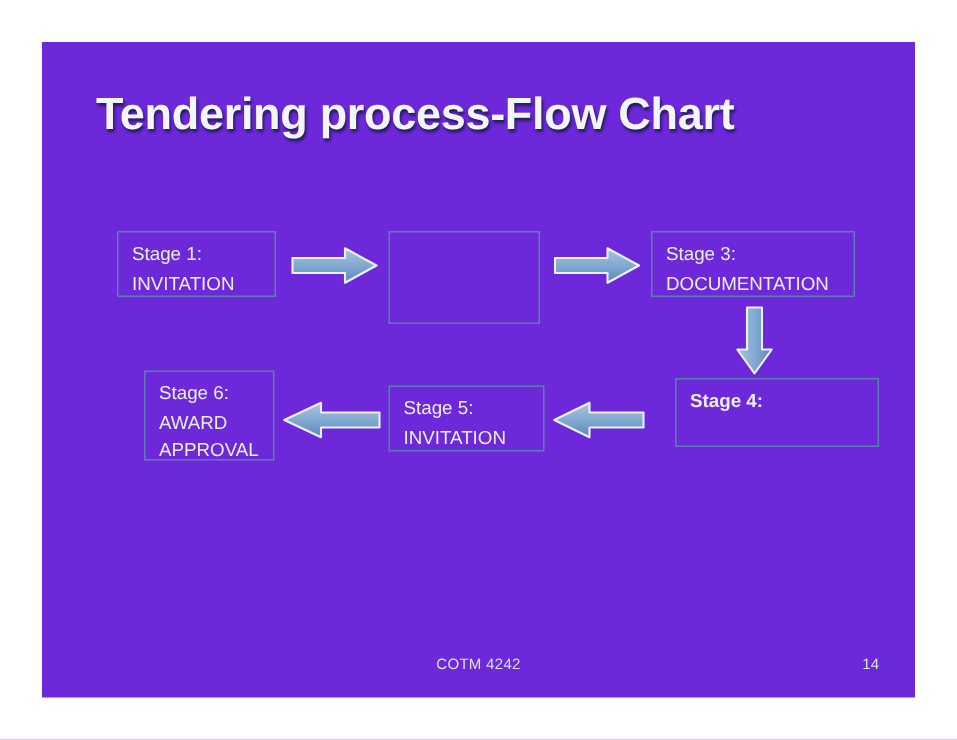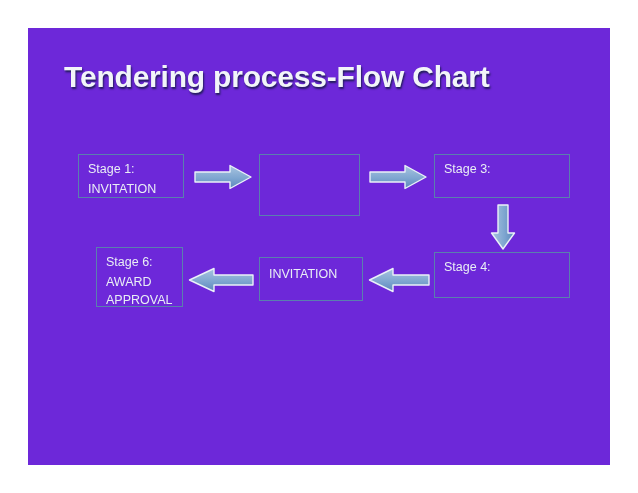--- a/index.html
+++ b/index.html
@@ -58,21 +58,21 @@
     padding: 6px 8px 6px 9px;
     background: transparent;
   }
   .stage-box .stage-label { display: block; white-space: nowrap; }
   .stage-box .stage-name  { display: block; white-space: pre-line; margin-top: 2px; }
 
   
   #box-stage-1 { left: 50px;  top: 126px; width: 106px; height: 44px; }
   #box-stage-2 { left: 231px; top: 126px; width: 101px; height: 62px; }
   #box-stage-3 { left: 406px; top: 126px; width: 136px; height: 44px; }
-  #box-stage-4 { left: 406px; top: 224px; width: 136px; height: 46px; }
+  #box-stage-4 { left: 422px; top: 224px; width: 136px; height: 46px; font-weight: bold; }
   #box-stage-5 { left: 231px; top: 229px; width: 104px; height: 44px; }
   #box-stage-6 { left: 68px;  top: 219px; width: 87px;  height: 60px; }
 
   
   .arrow { position: absolute; }
   .arrow svg { display: block; }
 
   #arrow-1-to-2 { left: 166px; top: 136px; width: 58px;  height: 26px; }
   #arrow-2-to-3 { left: 341px; top: 136px; width: 58px;  height: 26px; }
   #arrow-3-to-4 { left: 462px; top: 176px; width: 26px;  height: 46px; }
@@ -115,27 +115,29 @@
     <div class="stage-box" id="box-stage-1">
       <span class="stage-label">Stage 1:</span>
       <span class="stage-name">INVITATION</span>
     </div>
 
     <div class="stage-box" id="box-stage-2">
     </div>
 
     <div class="stage-box" id="box-stage-3">
       <span class="stage-label">Stage 3:</span>
+      <span class="stage-name">DOCUMENTATION</span>
     </div>
 
     <div class="stage-box" id="box-stage-4">
       <span class="stage-label">Stage 4:</span>
     </div>
 
     <div class="stage-box" id="box-stage-5">
+      <span class="stage-label">Stage 5:</span>
       <span class="stage-name">INVITATION</span>
     </div>
 
     <div class="stage-box" id="box-stage-6">
       <span class="stage-label">Stage 6:</span>
       <span class="stage-name">AWARD
 APPROVAL</span>
     </div>
 
     <div class="arrow" id="arrow-1-to-2">
@@ -198,14 +200,18 @@
             <stop offset="55%" stop-color="#7FA6D0"></stop>
             <stop offset="100%" stop-color="#5B87BC"></stop>
           </linearGradient>
         </defs>
         <polygon points="65,8 26,8 26,1.5 1.5,13 26,24.5 26,18 65,18" fill="url(#gL2)" stroke="#EAF1F8" stroke-width="1.4" stroke-linejoin="round"></polygon>
       </svg>
     </div>
 
   </div>
 
+  <div class="footer">
+    <span class="footer-center">COTM 4242</span>
+    <span class="footer-page">14</span>
+  </div>
 
 </div>
 
 </body></html>

